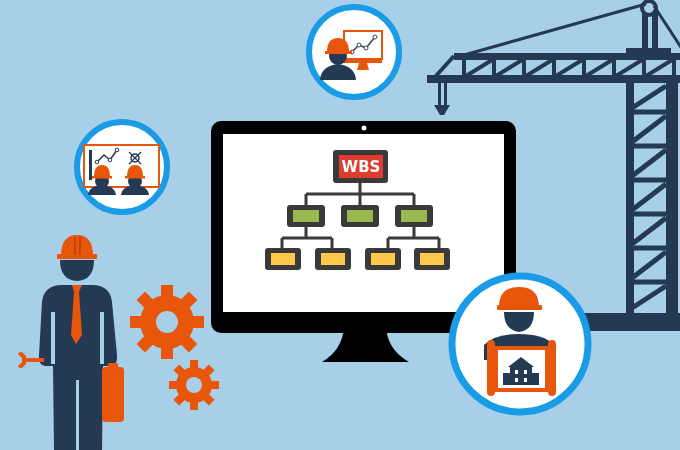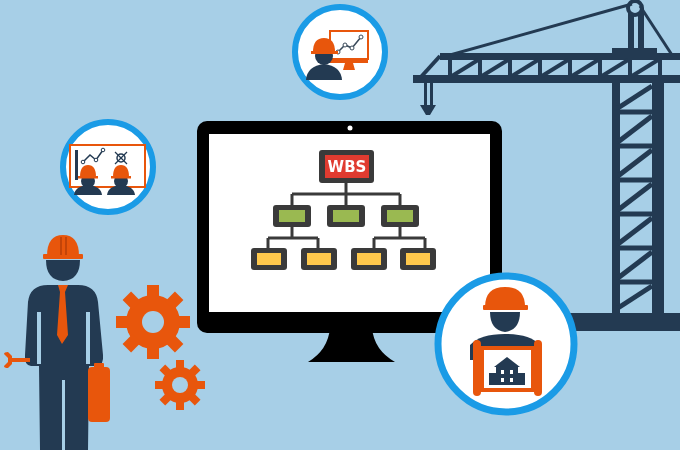--- a/index.html
+++ b/index.html
@@ -1,17 +1,17 @@
 <!DOCTYPE html>
 <html><head>
 <meta charset="utf-8">
 <style>
   html, body { margin:0; padding:0; }
   body { width:680px; height:450px; overflow:hidden; background:#a7cfe7; font-family:"Liberation Sans", sans-serif; }
-  #scene { position:relative; width:638px; height:450px; }
+  #scene { position:relative; width:638px; height:450px;margin-left:14px; }
   svg { position:absolute; left:0; top:0; }
   .wbs-label { font-family:"DejaVu Sans", sans-serif; font-weight:bold; font-size:15px; fill:#ffffff; }
 </style>
 </head>
 <body>
 
 <div id="scene">
 <svg width="680" height="450" viewBox="0 0 680 450" xmlns="http://www.w3.org/2000/svg">
 
   <g fill="#233a52" stroke="#233a52">

